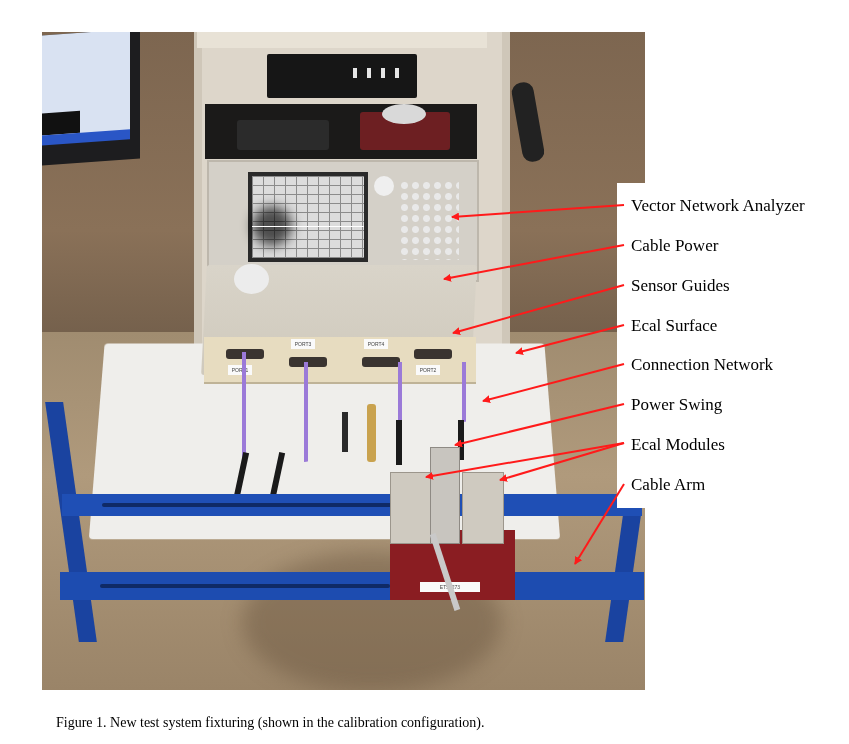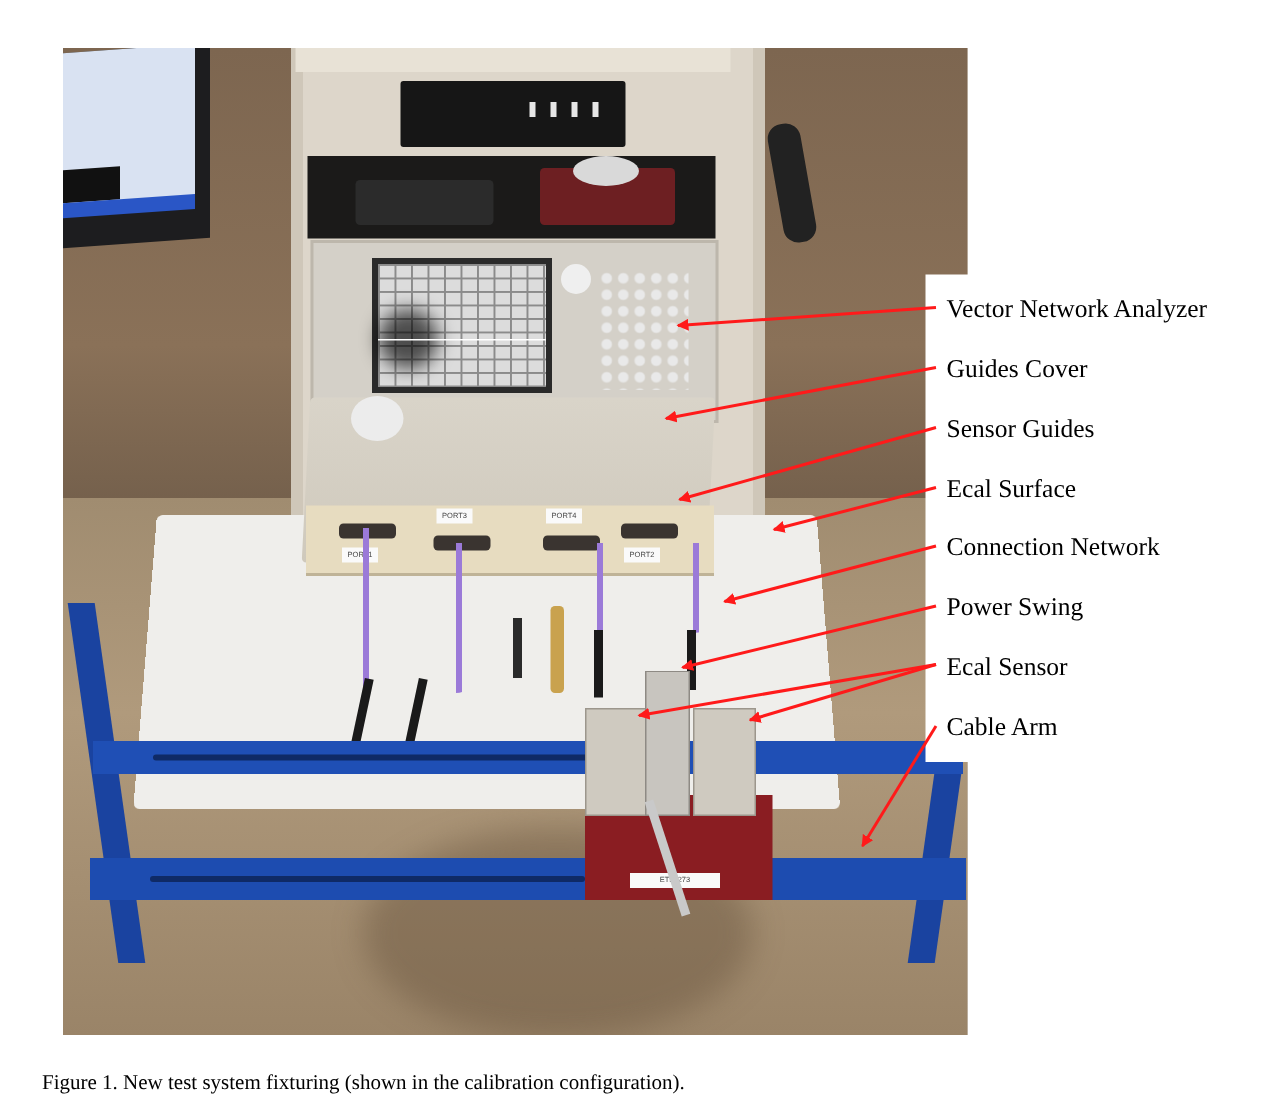--- a/index.html
+++ b/index.html
@@ -45,21 +45,21 @@
   .cable-black { background:#1a1a1a; width:6px; }
   .ecal { background:#cfcac0; border:1px solid #9c968c; }
   .ecal-base { left:348px; top:498px; width:125px; height:70px; background:#8a1d22; }
   .power-sensor { left:388px; top:415px; width:28px; height:95px; background:#c8c5bf; border:1px solid #8e8a84; }
   .grey-cable { left:400px; top:500px; width:6px; height:80px; background:#c9c9c9; transform:rotate(-18deg); }
   .label-tag { background:#fafafa; height:10px; font-size:5px; color:#444; font-family:"Liberation Sans", sans-serif; text-align:center; line-height:10px; }
   
   .callout-panel { position:absolute; left:617px; top:183px; width:232px; height:325px; background:#ffffff; }
   .callout-label { position:absolute; left:631px; font-size:17px; color:#000; white-space:nowrap; line-height:20px; }
   .arrows { position:absolute; left:0; top:0; width:849px; height:744px; pointer-events:none; }
-  .caption { position:absolute; left:28px; top:715px; font-size:14px; color:#000; white-space:nowrap; }
+  .caption { position:absolute; left:56px; top:715px; font-size:14px; color:#000; white-space:nowrap; }
 </style>
 </head>
 <body>
 
 <div class="figure">
 
   <div class="photo">
     <div class="abs wall"></div>
     <div class="abs floor"></div>
     <div class="abs floor-stain"></div>
@@ -153,22 +153,22 @@
       <line x1="624" y1="325" x2="516" y2="353"></line>
       <line x1="624" y1="364" x2="483" y2="401"></line>
       <line x1="624" y1="404" x2="455" y2="445"></line>
       <line x1="624" y1="443" x2="426" y2="477"></line>
       <line x1="624" y1="443" x2="500" y2="480"></line>
       <line x1="624" y1="484" x2="575" y2="564"></line>
     </g>
   </svg>
 
   <div class="callout-label" style="top:196px">Vector Network Analyzer</div>
-  <div class="callout-label" style="top:236px">Guides Cover</div>
+  <div class="callout-label" style="top:236px">Cable Power</div>
   <div class="callout-label" style="top:276px">Sensor Guides</div>
   <div class="callout-label" style="top:316px">Ecal Surface</div>
   <div class="callout-label" style="top:355px">Connection Network</div>
   <div class="callout-label" style="top:395px">Power Swing</div>
-  <div class="callout-label" style="top:435px">Ecal Sensor</div>
+  <div class="callout-label" style="top:435px">Ecal Modules</div>
   <div class="callout-label" style="top:475px">Cable Arm</div>
 
   <div class="caption">Figure 1.  New test system fixturing (shown in the calibration configuration).</div>
 </div>
 
 </body></html>

